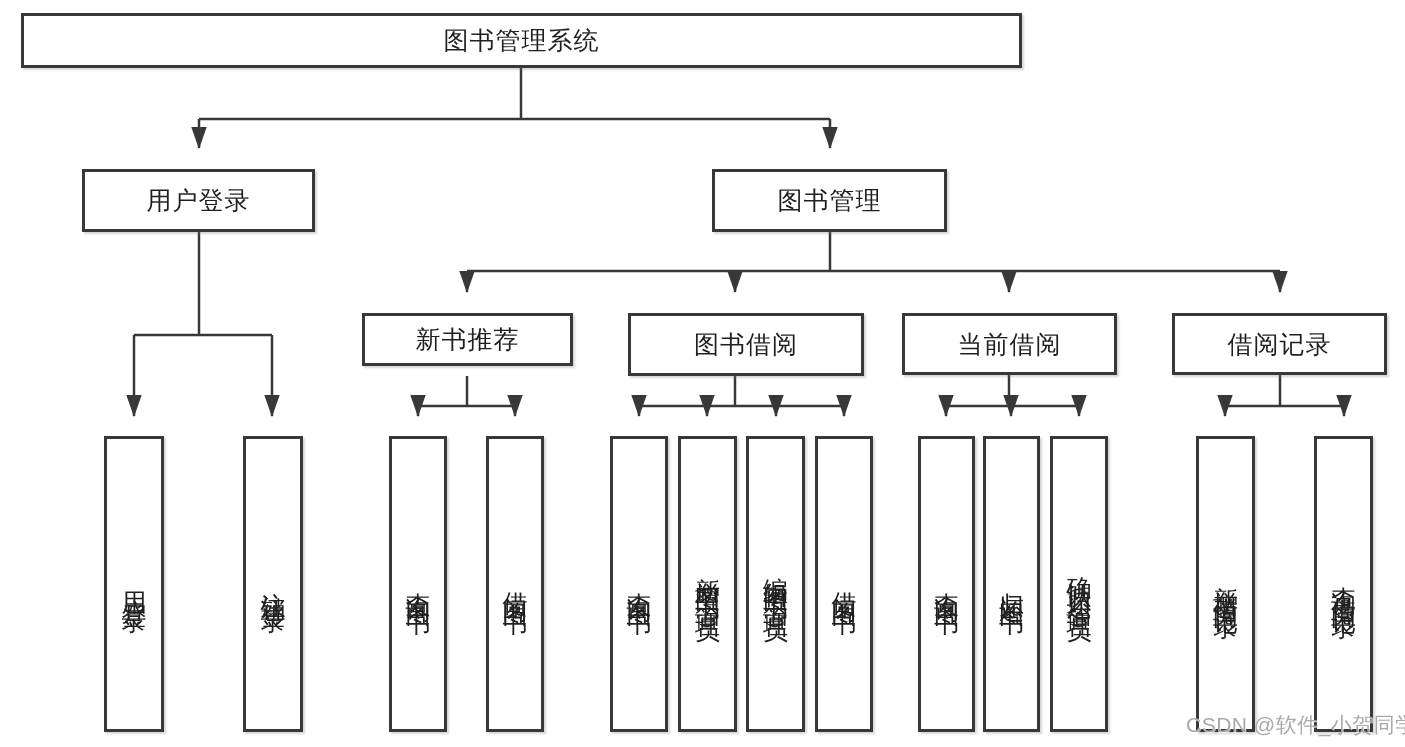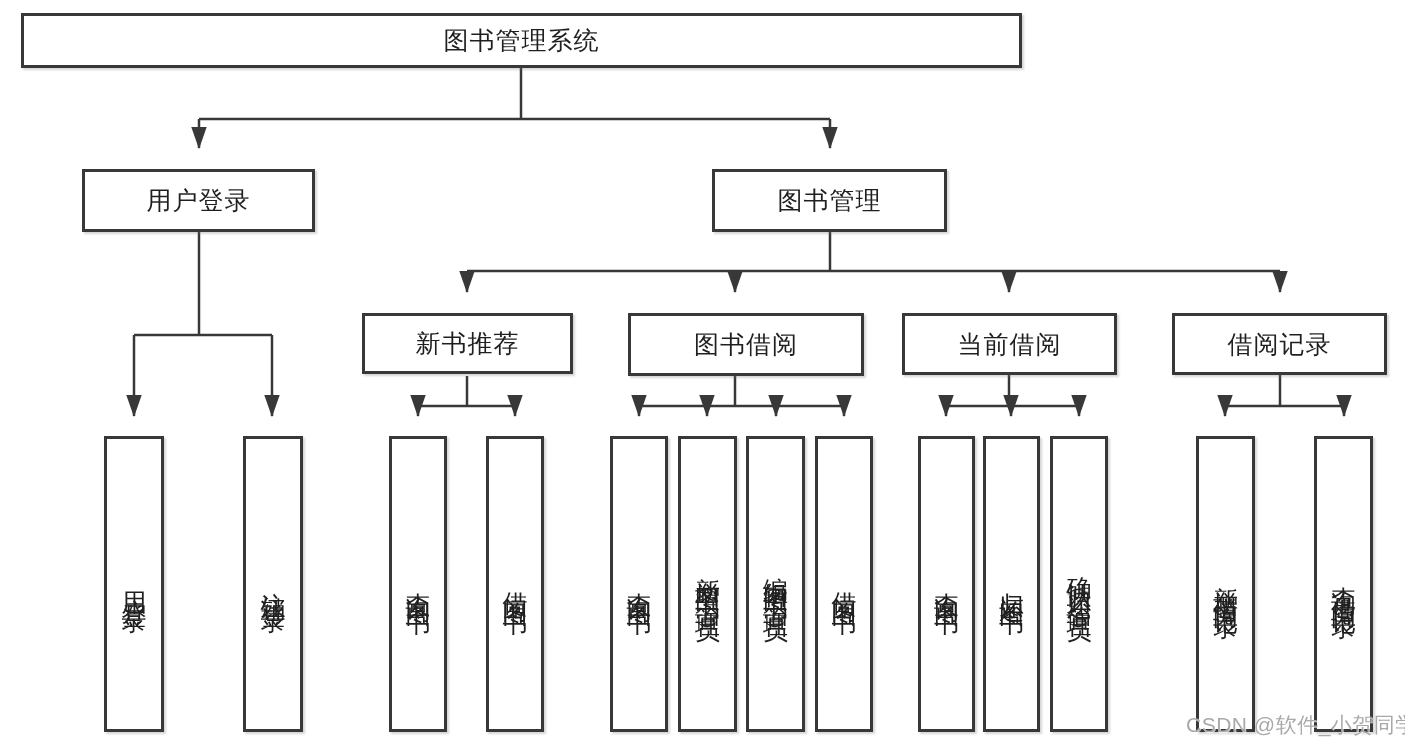--- a/index.html
+++ b/index.html
@@ -46,21 +46,21 @@
     letter-spacing: 6px;
     line-height: 1;
     white-space: nowrap;
   }
   
   #box-root          { left: 21px;   top: 13px;  width: 1001px; height: 55px; }
   
   #box-user-login    { left: 82px;   top: 169px; width: 233px;  height: 63px; }
   #box-book-mgmt     { left: 712px;  top: 169px; width: 235px;  height: 63px; }
   
-  #box-new-book      { left: 362px;  top: 313px; width: 211px;  height: 61px; justify-content: center; }
+  #box-new-book      { left: 362px;  top: 313px; width: 211px;  height: 53px; justify-content: center; }
   #box-book-borrow   { left: 628px;  top: 313px; width: 236px;  height: 63px; }
   #box-current       { left: 902px;  top: 313px; width: 215px;  height: 62px; }
   #box-records       { left: 1172px; top: 313px; width: 215px;  height: 62px; }
   
   .v-node { top: 436px; height: 296px; }
   #leaf-user-login     { left: 104px;  width: 60px; }
   #leaf-logout         { left: 243px;  width: 60px; }
   #leaf-rec-query      { left: 389px;  width: 58px; }
   #leaf-rec-borrow     { left: 486px;  width: 58px; }
   #leaf-bor-query      { left: 610px;  width: 58px; }

